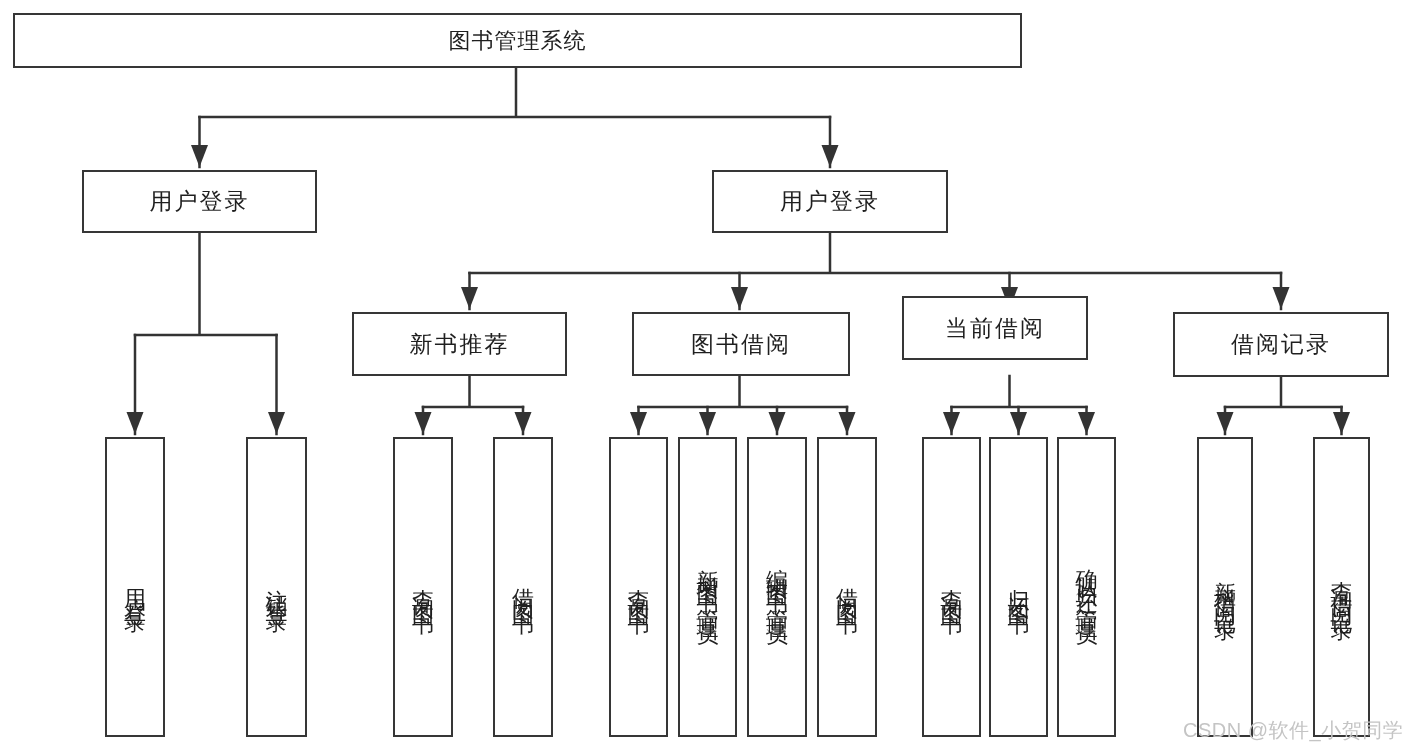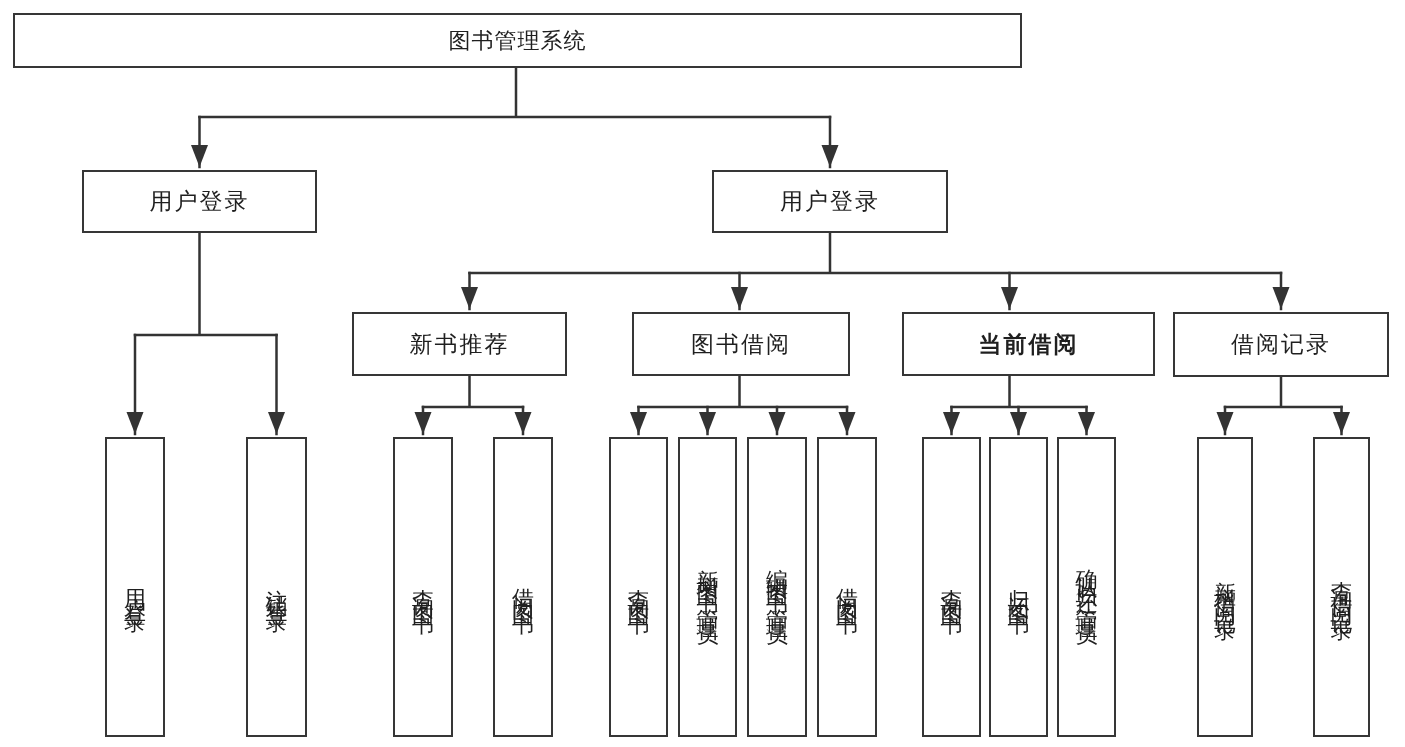--- a/index.html
+++ b/index.html
@@ -115,21 +115,21 @@
   <div class="node h-node" style="left:712px; top:170px; width:236px; height:63px;">
     <span>用户登录</span>
   </div>
 
   <div class="node h-node" style="left:352px; top:312px; width:215px; height:64px;">
     <span>新书推荐</span>
   </div>
   <div class="node h-node" style="left:632px; top:312px; width:218px; height:64px;">
     <span>图书借阅</span>
   </div>
-  <div class="node h-node" style="left:902px; top:312px; width:253px; height:64px;font-weight:bold;">
+  <div class="node h-node" style="left:902px; top:296px; width:186px; height:64px;">
     <span>当前借阅</span>
   </div>
   <div class="node h-node" style="left:1173px; top:312px; width:216px; height:65px;">
     <span>借阅记录</span>
   </div>
 
   <div class="node leaf" style="left:105px; top:437px; width:60px; height:300px;">
     <span>用户登录</span>
   </div>
   <div class="node leaf" style="left:246px; top:437px; width:61px; height:300px;">
@@ -166,14 +166,15 @@
     <span>确认归还（管理员）</span>
   </div>
 
   <div class="node leaf" style="left:1197px; top:437px; width:56px; height:300px;">
     <span>新增借阅记录</span>
   </div>
   <div class="node leaf" style="left:1313px; top:437px; width:57px; height:300px;">
     <span>查询借阅记录</span>
   </div>
 
+  <div class="watermark">CSDN @软件_小贺同学</div>
 
 </div>
 
 </body></html>

